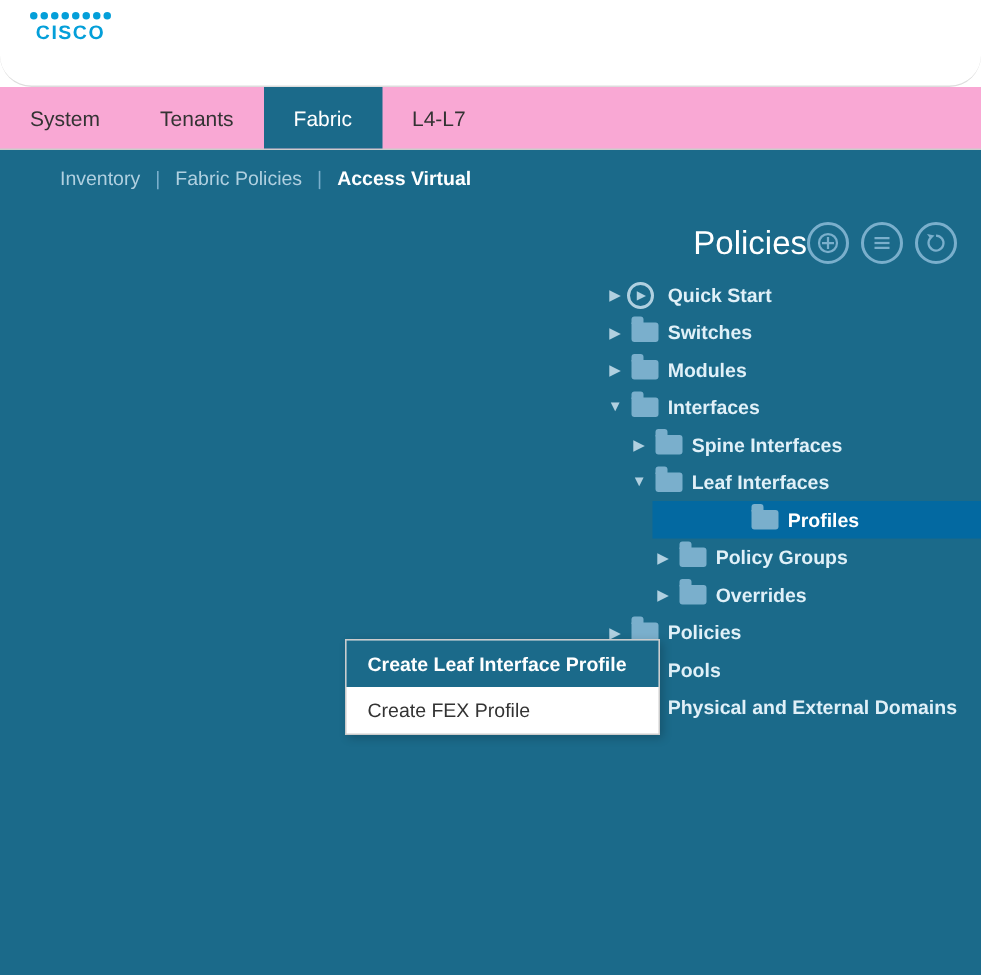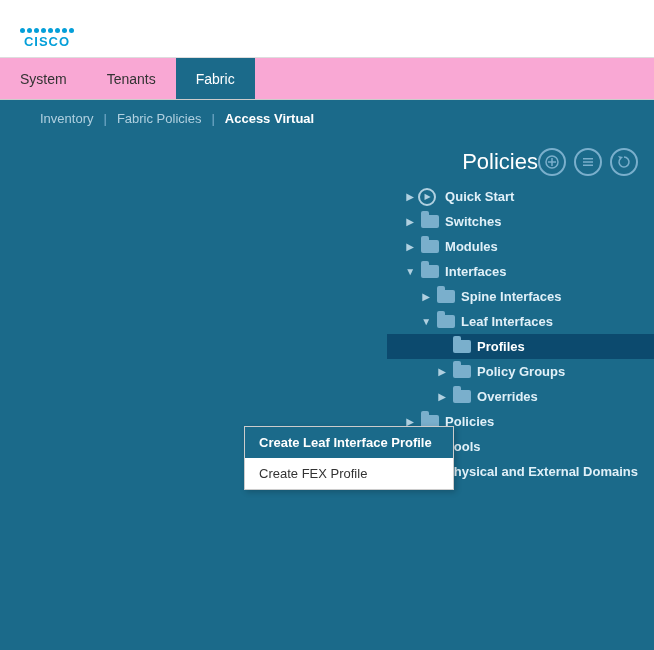--- a/index.html
+++ b/index.html
@@ -1,24 +1,25 @@
 <!DOCTYPE html>
 <html><head>
   <meta charset="utf-8">
   <style>
     * { margin: 0; padding: 0; box-sizing: border-box; }
     body { font-family: Arial, sans-serif; width: 654px; height: 650px; overflow: hidden; background: #fff; }
 
     
     .header {
-      display: flex; align-items: flex-end;
+      display: flex; align-items: flex-start;
       padding: 8px 20px;
       background: #fff;
       border-bottom: 1px solid #ddd;
       height: 58px;
+      border-radius: 21px;
     }
     .cisco-logo {
       display: flex; flex-direction: column; align-items: center;
       margin-right: 16px;
     }
     .cisco-dots {
       display: flex; gap: 2px; margin-bottom: 1px;
     }
     .cisco-dots span {
       display: inline-block; width: 5px; height: 5px; border-radius: 50%; background: #049fd9;
@@ -110,21 +111,21 @@
       color: #fff;
       overflow-y: auto;
       flex: 1;
     }
     .tree-item {
       display: flex; align-items: center;
       padding: 5px 16px;
       cursor: pointer;
       position: relative;
     }
-    .tree-item.highlighted { background: #0c4a6e; }
+    .tree-item.highlighted { background: #0369a1; margin-left: 48px; }
 
     .chevron {
       width: 14px; height: 14px; display: inline-flex; align-items: center; justify-content: center;
       margin-right: 4px; color: #b0d0e0; font-size: 10px; flex-shrink: 0;
     }
     .folder-icon {
       width: 18px; height: 14px; display: inline-flex; align-items: center; justify-content: center;
       margin-right: 6px; flex-shrink: 0;
     }
     .folder-shape {
@@ -155,21 +156,21 @@
     .item-label { color: #e0f0f8; font-size: 13px; font-weight: bold; }
     .item-label.bold { font-weight: 600; color: #fff; }
 
     
     .indent-1 { padding-left: 32px; }
     .indent-2 { padding-left: 48px; }
 
     
     .context-menu {
       position: absolute;
-      left: 244px;
+      left: 230px;
       top: 290px;
       background: #fff;
       border: 1px solid #ccc;
       z-index: 100;
       min-width: 210px;
       box-shadow: 2px 2px 6px rgba(0,0,0,0.2);
     }
     .context-menu-item {
       padding: 8px 14px;
       font-size: 13px;
@@ -198,20 +199,21 @@
         <span></span>
     </div>
     <div class="cisco-text">CISCO</div>
   </div>
 </div>
 
 <div class="nav-tabs">
   <div class="nav-tab">System</div>
   <div class="nav-tab">Tenants</div>
   <div class="nav-tab active">Fabric</div>
+  <div class="nav-tab">L4-L7</div>
 </div>
 
 <div class="sub-nav">
   <span class="sub-nav-item">Inventory</span>
   <span class="sub-nav-sep">|</span>
   <span class="sub-nav-item">Fabric Policies</span>
   <span class="sub-nav-sep">|</span>
   <span class="sub-nav-item active">Access Virtual</span>
 </div>
 

